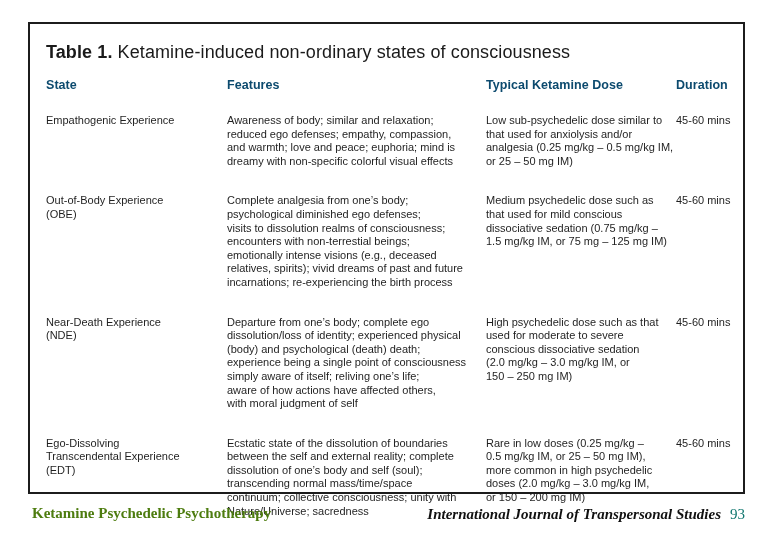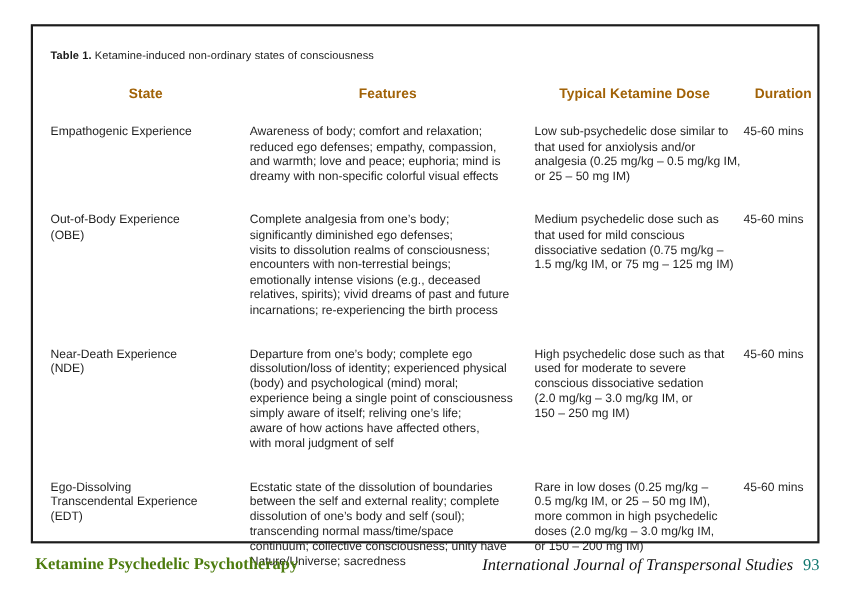--- a/index.html
+++ b/index.html
@@ -30,21 +30,21 @@
 
   #table-inner {
     position: absolute;
     left: 16px;
     top: 10px;
     right: 8px;
     bottom: 0;
   }
 
   .caption {
-    font-size: 10px;
+    font-size: 18px;
     line-height: 16px;
     color: #1a1a1a;
     margin: 0 0 0 0;
     padding-top: 10px;
     letter-spacing: 0.1px;
   }
   .caption .caption-label {
     font-weight: bold;
   }
 
@@ -54,26 +54,26 @@
     width: 100%;
     border-collapse: collapse;
     table-layout: fixed;
   }
   .tbl col.c-state    { width: 181px; }
   .tbl col.c-features { width: 259px; }
   .tbl col.c-dose     { width: 190px; }
   .tbl col.c-dur      { width: 80px; }
 
   .tbl th {
-    text-align: center;
+    text-align: left;
     vertical-align: top;
     font-size: 12.5px;
     font-weight: bold;
     padding: 0 8px 0 0;
-    color: #a16207;
+    color: #0c4a6e;
     letter-spacing: 0.05px;
   }
   .tbl td {
     text-align: left;
     vertical-align: top;
     font-size: 11px;
     line-height: 13.6px;
     padding: 0 8px 0 0;
     color: #1f1f1f;
   }
@@ -103,21 +103,21 @@
   }
   .f-right {
     position: absolute;
     right: 0;
     top: 0;
     white-space: nowrap;
   }
   .f-journal {
     font-family: "Liberation Serif", serif;
     font-style: italic;
-    font-weight: normal;
+    font-weight: bold;
     font-size: 15px;
     color: #111;
   }
   .f-page {
     font-family: "Liberation Serif", serif;
     font-size: 15px;
     color: #0f766e;
     margin-left: 9px;
   }
 </style>
@@ -151,21 +151,21 @@
           <td></td>
           <td></td>
         </tr>
       </thead>
       <tbody id="table-body">
           <tr class="datarow">
             <td>
               <span class="cellline">Empathogenic Experience</span>
             </td>
             <td>
-              <span class="cellline">Awareness of body; comfort and relaxation;</span>
+              <span class="cellline">Awareness of body; similar and relaxation;</span>
               <span class="cellline">reduced ego defenses; empathy, compassion,</span>
               <span class="cellline">and warmth; love and peace; euphoria; mind is</span>
               <span class="cellline">dreamy with non-specific colorful visual effects</span>
             </td>
             <td>
               <span class="cellline">Low sub-psychedelic dose similar to</span>
               <span class="cellline">that used for anxiolysis and/or</span>
               <span class="cellline">analgesia (0.25 mg/kg – 0.5 mg/kg IM,</span>
               <span class="cellline">or 25 – 50 mg IM)</span>
             </td>
@@ -179,21 +179,21 @@
             <td style="height: 26px;"></td>
             <td style="height: 26px;"></td>
           </tr>
           <tr class="datarow">
             <td>
               <span class="cellline">Out-of-Body Experience</span>
               <span class="cellline">(OBE)</span>
             </td>
             <td>
               <span class="cellline">Complete analgesia from one’s body;</span>
-              <span class="cellline">significantly diminished ego defenses;</span>
+              <span class="cellline">psychological diminished ego defenses;</span>
               <span class="cellline">visits to dissolution realms of consciousness;</span>
               <span class="cellline">encounters with non-terrestial beings;</span>
               <span class="cellline">emotionally intense visions (e.g., deceased</span>
               <span class="cellline">relatives, spirits); vivid dreams of past and future</span>
               <span class="cellline">incarnations; re-experiencing the birth process</span>
             </td>
             <td>
               <span class="cellline">Medium psychedelic dose such as</span>
               <span class="cellline">that used for mild conscious</span>
               <span class="cellline">dissociative sedation (0.75 mg/kg –</span>
@@ -210,21 +210,21 @@
             <td style="height: 26px;"></td>
           </tr>
           <tr class="datarow">
             <td>
               <span class="cellline">Near-Death Experience</span>
               <span class="cellline">(NDE)</span>
             </td>
             <td>
               <span class="cellline">Departure from one’s body; complete ego</span>
               <span class="cellline">dissolution/loss of identity; experienced physical</span>
-              <span class="cellline">(body) and psychological (mind) moral;</span>
+              <span class="cellline">(body) and psychological (death) death;</span>
               <span class="cellline">experience being a single point of consciousness</span>
               <span class="cellline">simply aware of itself; reliving one’s life;</span>
               <span class="cellline">aware of how actions have affected others,</span>
               <span class="cellline">with moral judgment of self</span>
             </td>
             <td>
               <span class="cellline">High psychedelic dose such as that</span>
               <span class="cellline">used for moderate to severe</span>
               <span class="cellline">conscious dissociative sedation</span>
               <span class="cellline">(2.0 mg/kg – 3.0 mg/kg IM, or</span>
@@ -244,21 +244,21 @@
             <td>
               <span class="cellline">Ego-Dissolving</span>
               <span class="cellline">Transcendental Experience</span>
               <span class="cellline">(EDT)</span>
             </td>
             <td>
               <span class="cellline">Ecstatic state of the dissolution of boundaries</span>
               <span class="cellline">between the self and external reality; complete</span>
               <span class="cellline">dissolution of one’s body and self (soul);</span>
               <span class="cellline">transcending normal mass/time/space</span>
-              <span class="cellline">continuum; collective consciousness; unity have</span>
+              <span class="cellline">continuum; collective consciousness; unity with</span>
               <span class="cellline">Nature/Universe; sacredness</span>
             </td>
             <td>
               <span class="cellline">Rare in low doses (0.25 mg/kg –</span>
               <span class="cellline">0.5 mg/kg IM, or 25 – 50 mg IM),</span>
               <span class="cellline">more common in high psychedelic</span>
               <span class="cellline">doses (2.0 mg/kg – 3.0 mg/kg IM,</span>
               <span class="cellline">or 150 – 200 mg IM)</span>
             </td>
             <td>

